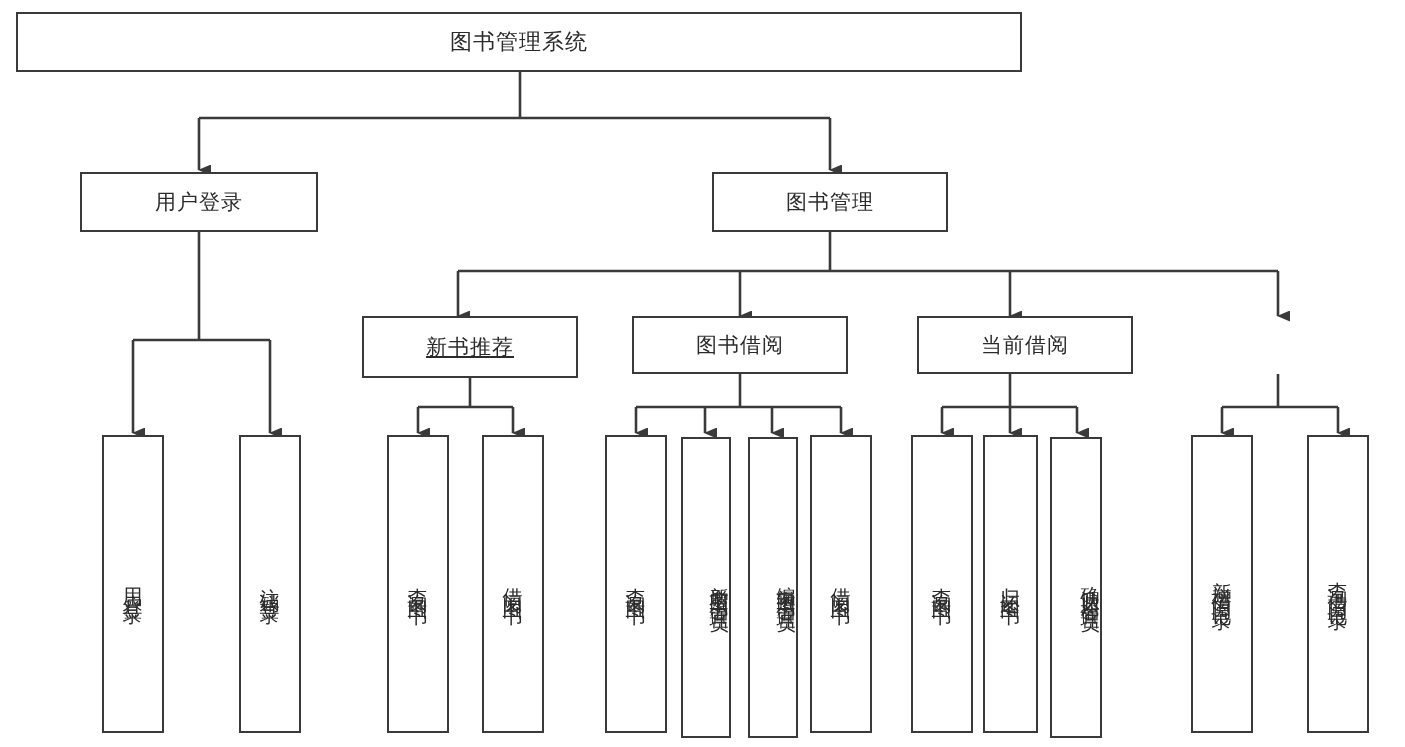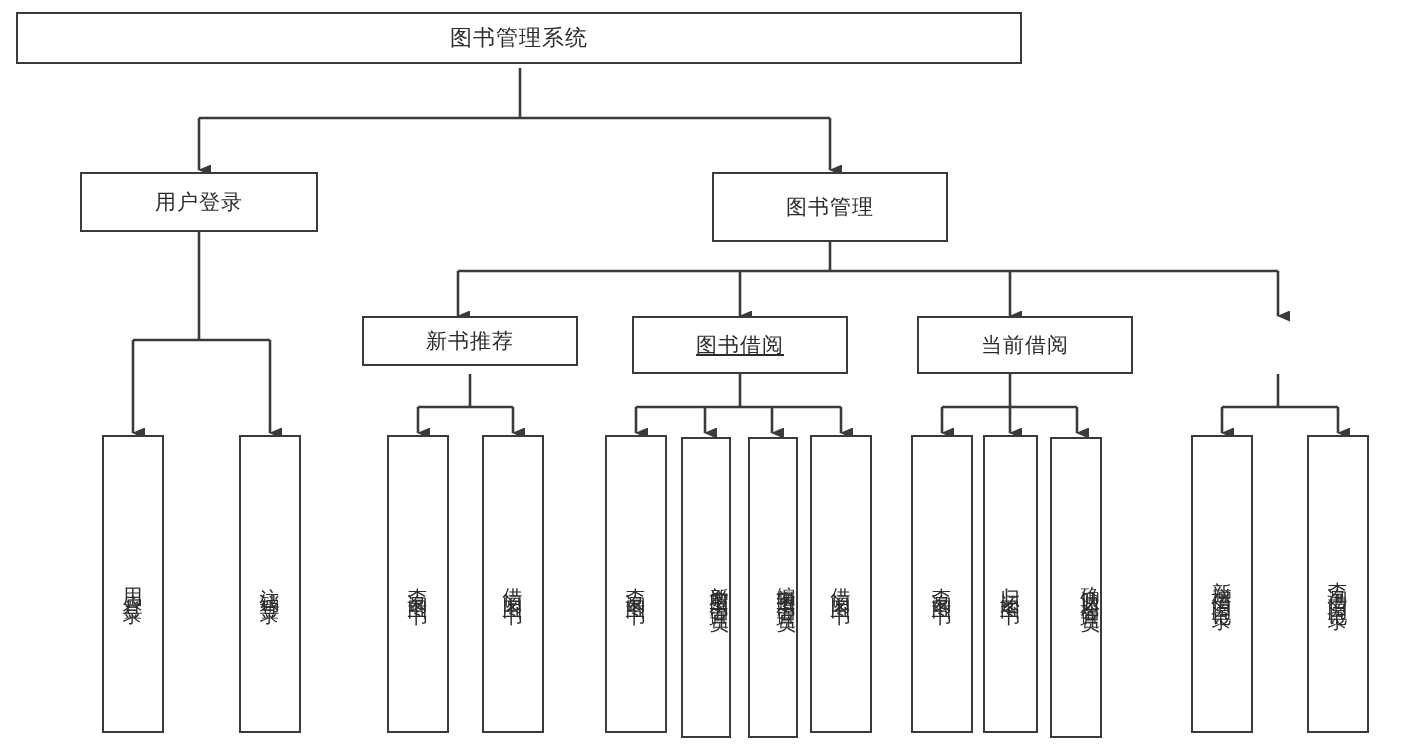--- a/index.html
+++ b/index.html
@@ -101,27 +101,27 @@
       <path d="M1010,407 L1010,433" marker-end="url(#arw)"></path>
       <path d="M1077,407 L1077,433" marker-end="url(#arw)"></path>
 
       <path d="M1278,374 L1278,407"></path>
       <path d="M1222,407 L1338,407"></path>
       <path d="M1222,407 L1222,433" marker-end="url(#arw)"></path>
       <path d="M1338,407 L1338,433" marker-end="url(#arw)"></path>
     </g>
   </svg>
 
-  <div class="node h root" style="left:16px;top:12px;width:1006px;height:52px;">图书管理系统</div>
+  <div class="node h root" style="left:16px;top:12px;width:1006px;height:60px;">图书管理系统</div>
 
   <div class="node h" style="left:80px;top:172px;width:238px;height:60px;">用户登录</div>
-  <div class="node h" style="left:712px;top:172px;width:236px;height:70px;">图书管理</div>
+  <div class="node h" style="left:712px;top:172px;width:236px;height:60px;">图书管理</div>
 
-  <div class="node h" style="left:362px;top:316px;width:216px;height:50px;">新书推荐</div>
-  <div class="node h" style="left:632px;top:316px;width:216px;height:58px;text-decoration:underline;">图书借阅</div>
+  <div class="node h" style="left:362px;top:316px;width:216px;height:62px;text-decoration:underline;">新书推荐</div>
+  <div class="node h" style="left:632px;top:316px;width:216px;height:58px;">图书借阅</div>
   <div class="node h" style="left:902px;top:316px;width:216px;height:58px;margin-left:15px;">当前借阅</div>
 
   <div class="node v" style="left:102px;top:435px;width:62px;height:298px;">用户登录</div>
   <div class="node v" style="left:239px;top:435px;width:62px;height:298px;">注销登录</div>
 
   <div class="node v" style="left:387px;top:435px;width:62px;height:298px;">查询图书</div>
   <div class="node v" style="left:482px;top:435px;width:62px;height:298px;">借阅图书</div>
 
   <div class="node v" style="left:605px;top:435px;width:62px;height:298px;">查询图书</div>
   <div class="node v tall" style="left:681px;top:437px;width:50px;height:301px;">新增图书（管理员）</div>

